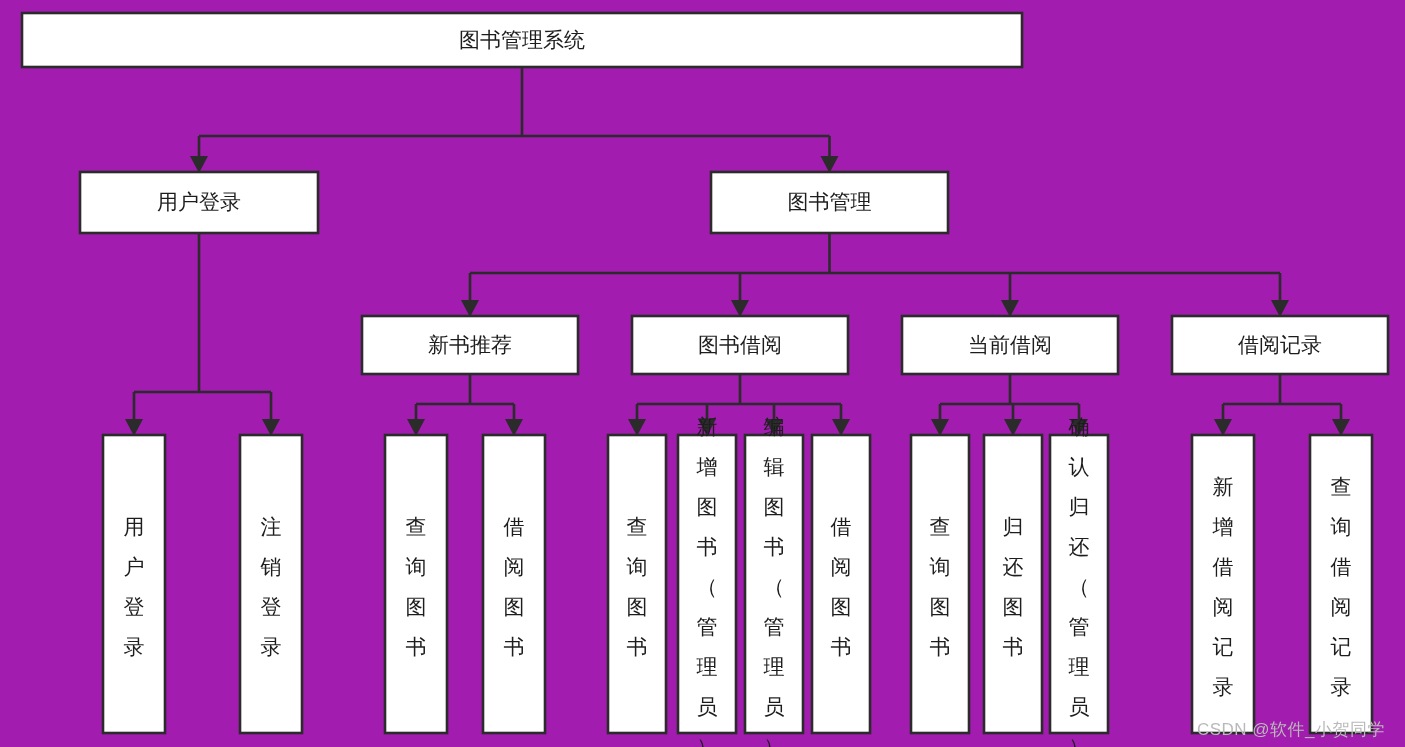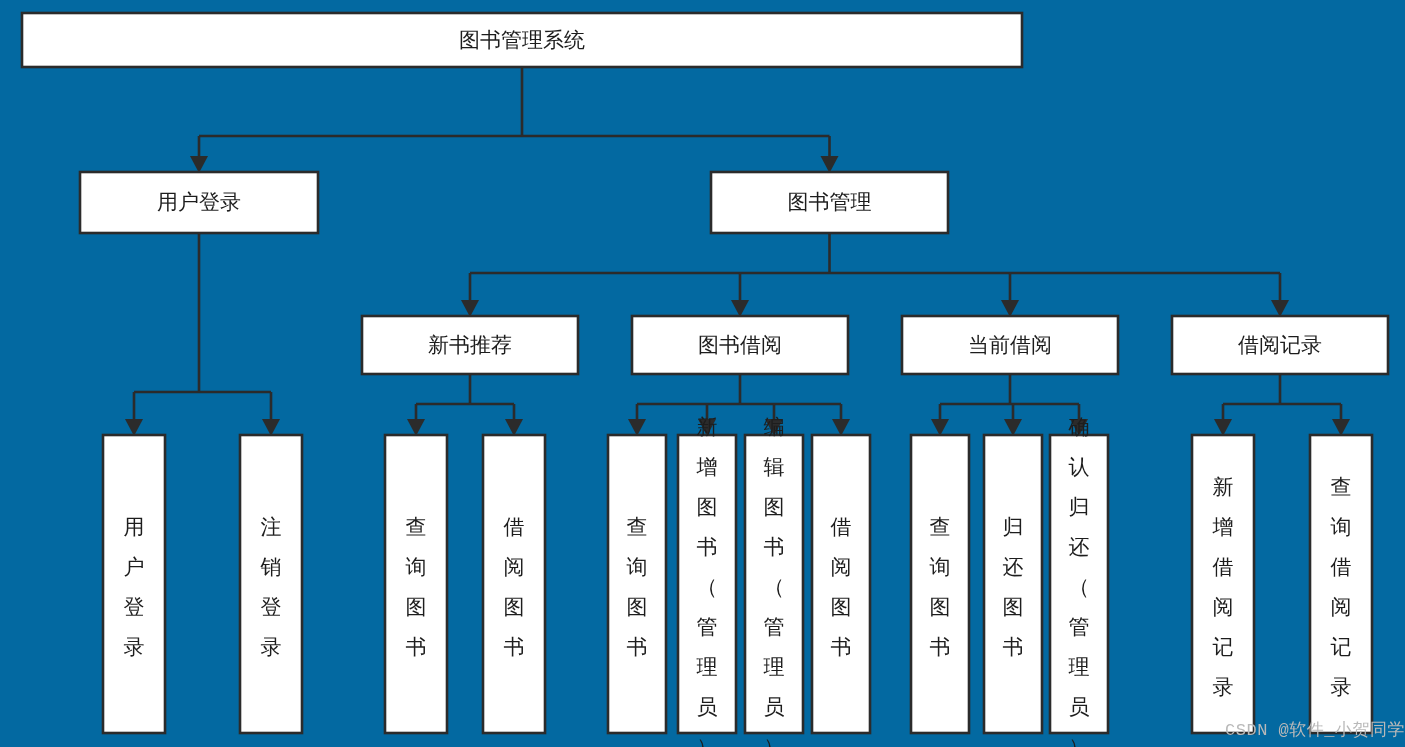--- a/index.html
+++ b/index.html
@@ -10,21 +10,21 @@
   body {
     width: 1405px;
     height: 747px;
     font-family: "Liberation Sans", "DejaVu Sans", sans-serif;
     overflow: hidden;
   }
   #diagram-root {
     position: relative;
     width: 1405px;
     height: 747px;
-    background: #0369a1;
+    background: #a21caf;
   }
   svg.flow {
     position: absolute;
     top: 0;
     left: 0;
     width: 1405px;
     height: 747px;
     display: block;
   }
   .node-box {
@@ -50,23 +50,23 @@
     dominant-baseline: middle;
   }
   .node-label-v {
     font-family: "Liberation Sans", "DejaVu Sans", sans-serif;
     font-size: 21px;
     fill: #1d1d1d;
     text-anchor: middle;
   }
   .watermark {
     position: absolute;
-    right: 0;
+    right: 20px;
     bottom: 6px;
-    font-family: Liberation Mono, monospace;
+    font-family: Liberation Sans, sans-serif;
     font-size: 17px;
     color: #b9b9b9;
     letter-spacing: 0.5px;
     white-space: nowrap;
     user-select: none;
     text-align: center;
   }
 </style>
 </head>
 <body>

